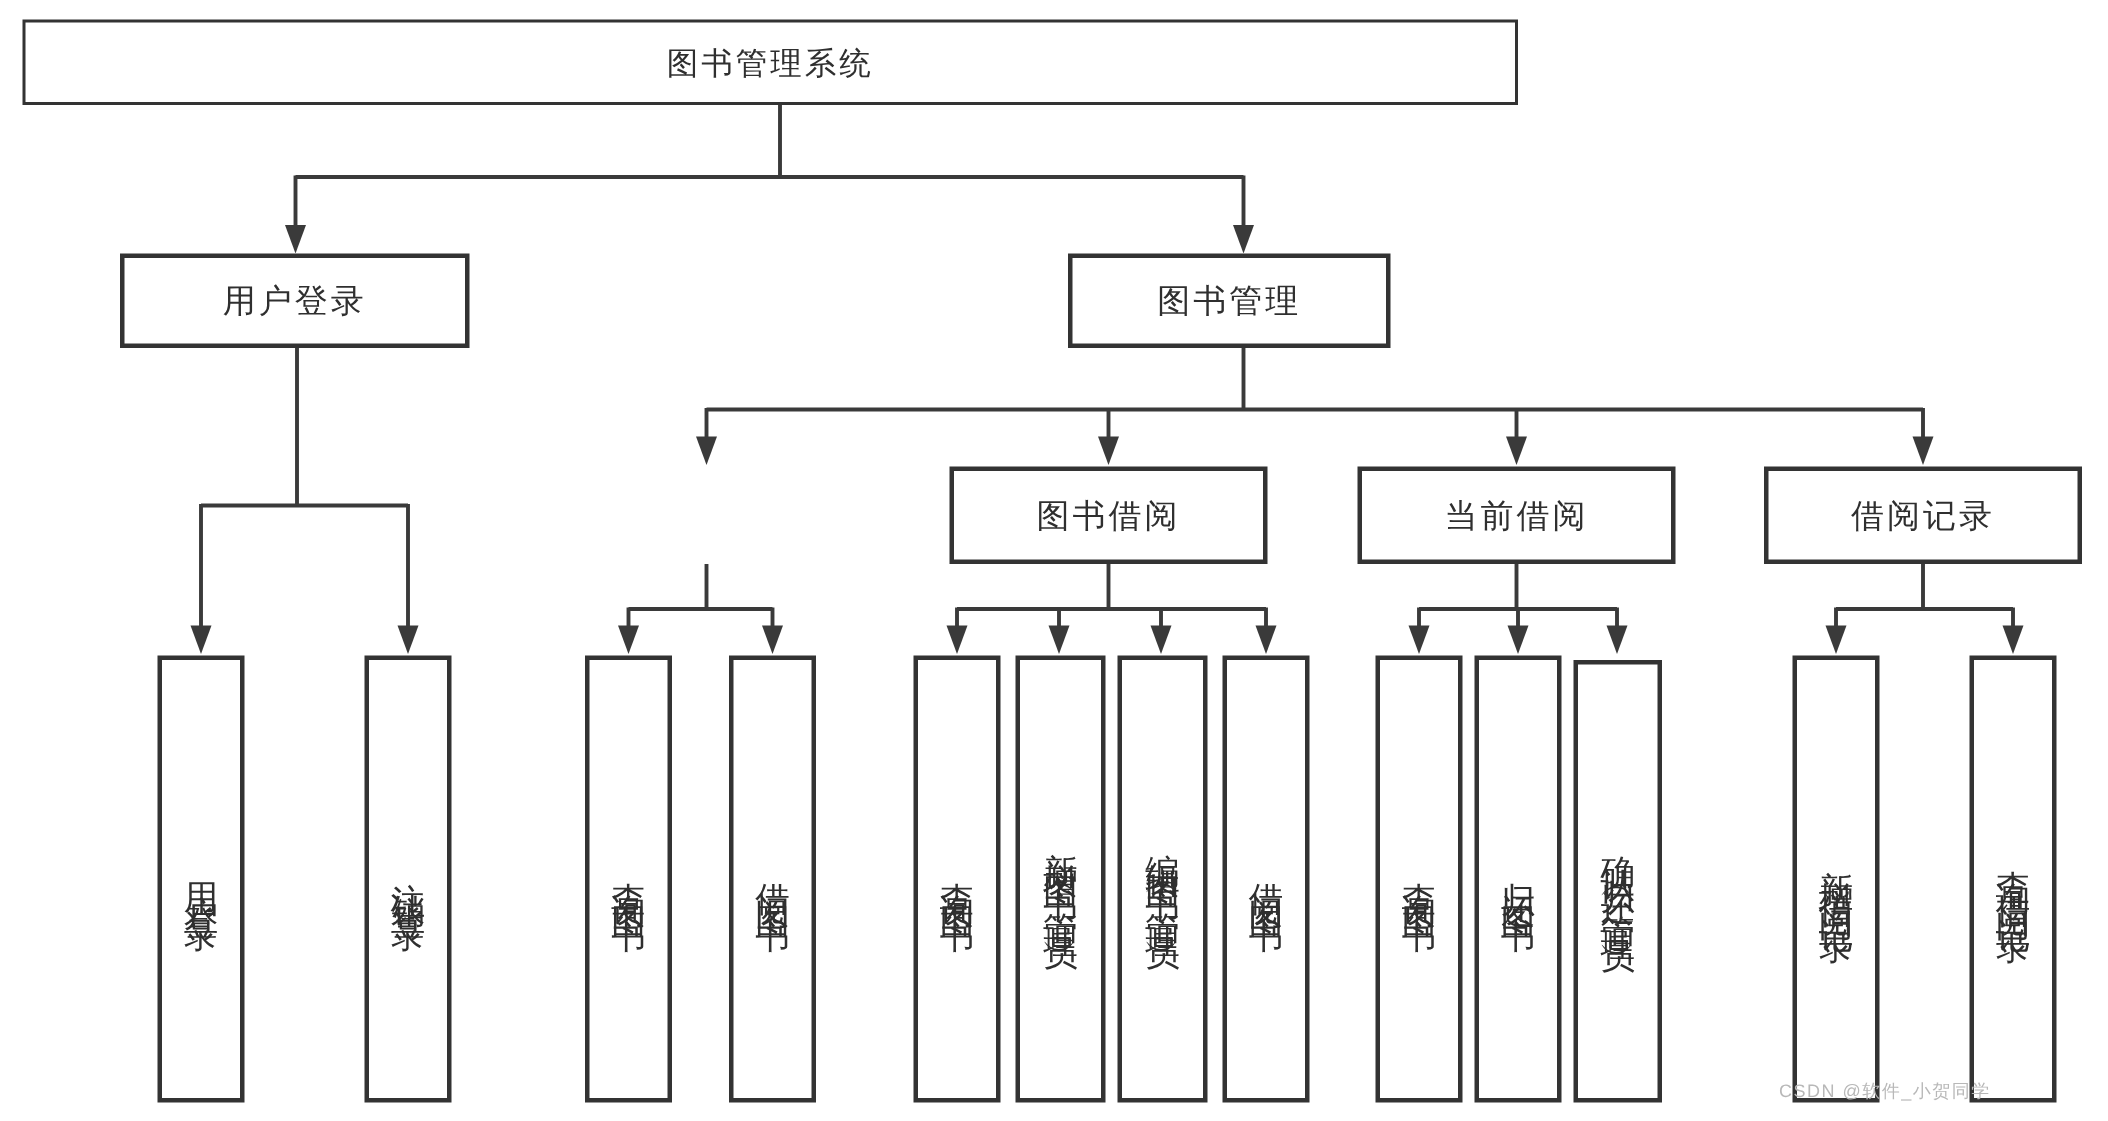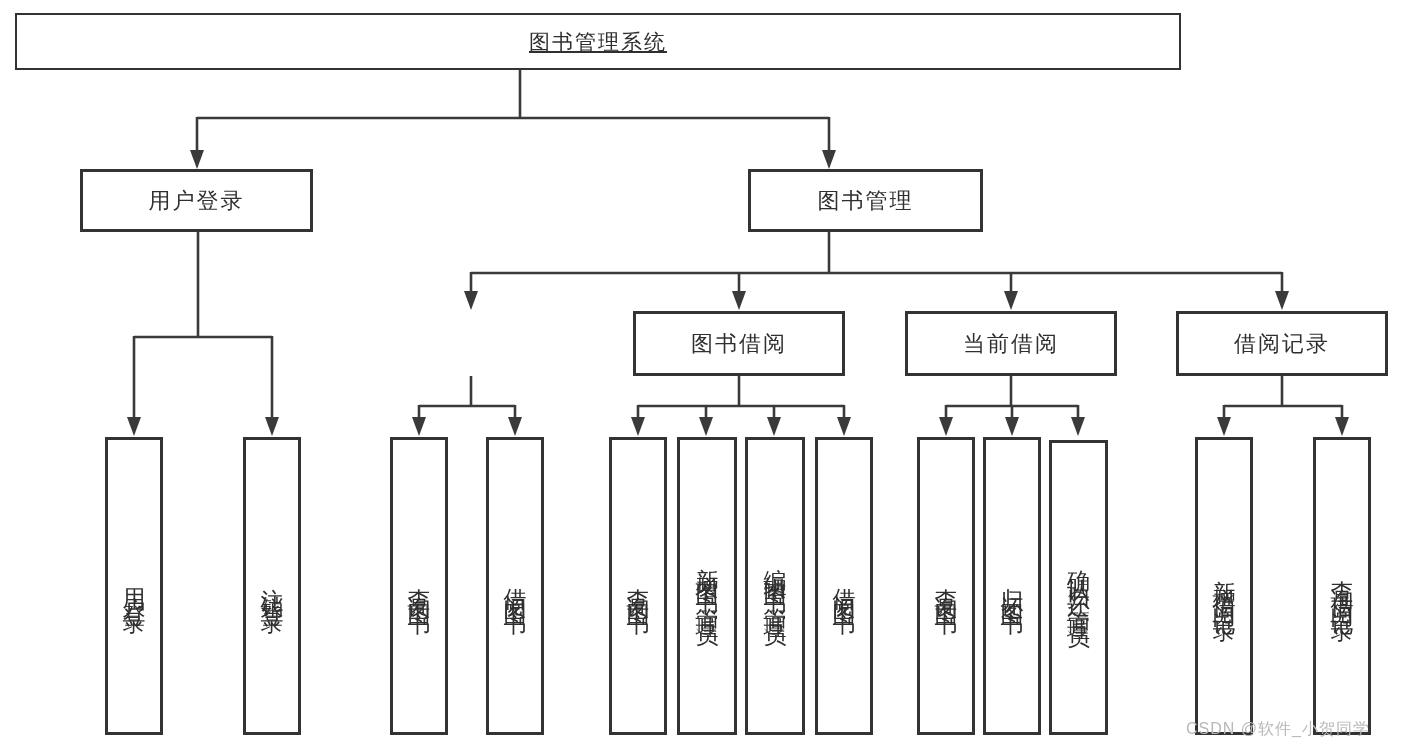--- a/index.html
+++ b/index.html
@@ -13,21 +13,21 @@
     color:#2f2f2f;
   }
   .node--root { border-width:2px; font-size:21px; letter-spacing:2px; }
   .node--branch { font-size:22px; letter-spacing:2px; }
   .node--leaf span {
     writing-mode:vertical-rl; text-orientation:mixed;
     font-size:23px; letter-spacing:8px; line-height:1; color:#2f2f2f;
   }
   .watermark {
     position:absolute; left:1186px; top:719px; z-index:5;
-    color:#b8b8b8; font-size:16px; white-space:nowrap; letter-spacing:1px;
+    color:#b8b8b8; font-size:12px; white-space:nowrap; letter-spacing:1px;
   }
 </style>
 </head>
 <body>
 
 <div class="stage">
 
   <svg class="connectors" viewBox="0 0 1405 747" xmlns="http://www.w3.org/2000/svg">
     <g stroke="#3a3a3a" stroke-width="2.6" fill="none">
 
@@ -87,28 +87,28 @@
       <polygon points="767,417 781,417 774,436"></polygon>
       <polygon points="837,417 851,417 844,436"></polygon>
       <polygon points="939,417 953,417 946,436"></polygon>
       <polygon points="1005,417 1019,417 1012,436"></polygon>
       <polygon points="1071,417 1085,417 1078,436"></polygon>
       <polygon points="1217,417 1231,417 1224,436"></polygon>
       <polygon points="1335,417 1349,417 1342,436"></polygon>
     </g>
   </svg>
 
-  <div class="node node--root" style="left:15px; top:13px; width:1166px; height:57px;text-decoration:underline;">
+  <div class="node node--root" style="left:15px; top:13px; width:997px; height:57px;">
     <span>图书管理系统</span>
   </div>
 
   <div class="node node--branch" style="left:80px; top:169px; width:233px; height:63px;">
     <span>用户登录</span>
   </div>
-  <div class="node node--branch" style="left:748px; top:169px; width:235px; height:63px;">
+  <div class="node node--branch" style="left:712px; top:169px; width:215px; height:63px;">
     <span>图书管理</span>
   </div>
 
   <div class="node node--branch" style="left:905px; top:311px; width:212px; height:65px;">
     <span>当前借阅</span>
   </div>
   <div class="node node--branch" style="left:633px; top:311px; width:212px; height:65px;">
     <span>图书借阅</span>
   </div>
   <div class="node node--branch" style="left:1176px; top:311px; width:212px; height:65px;">

